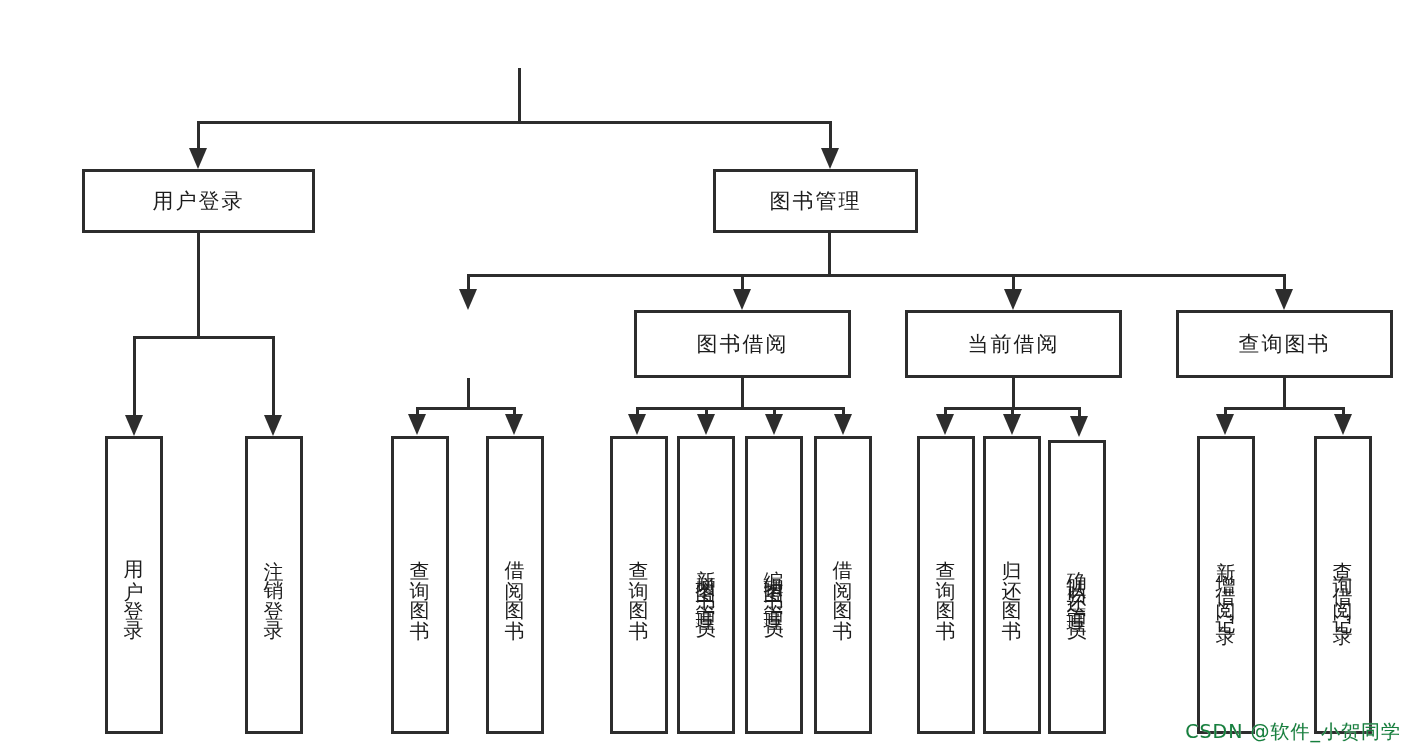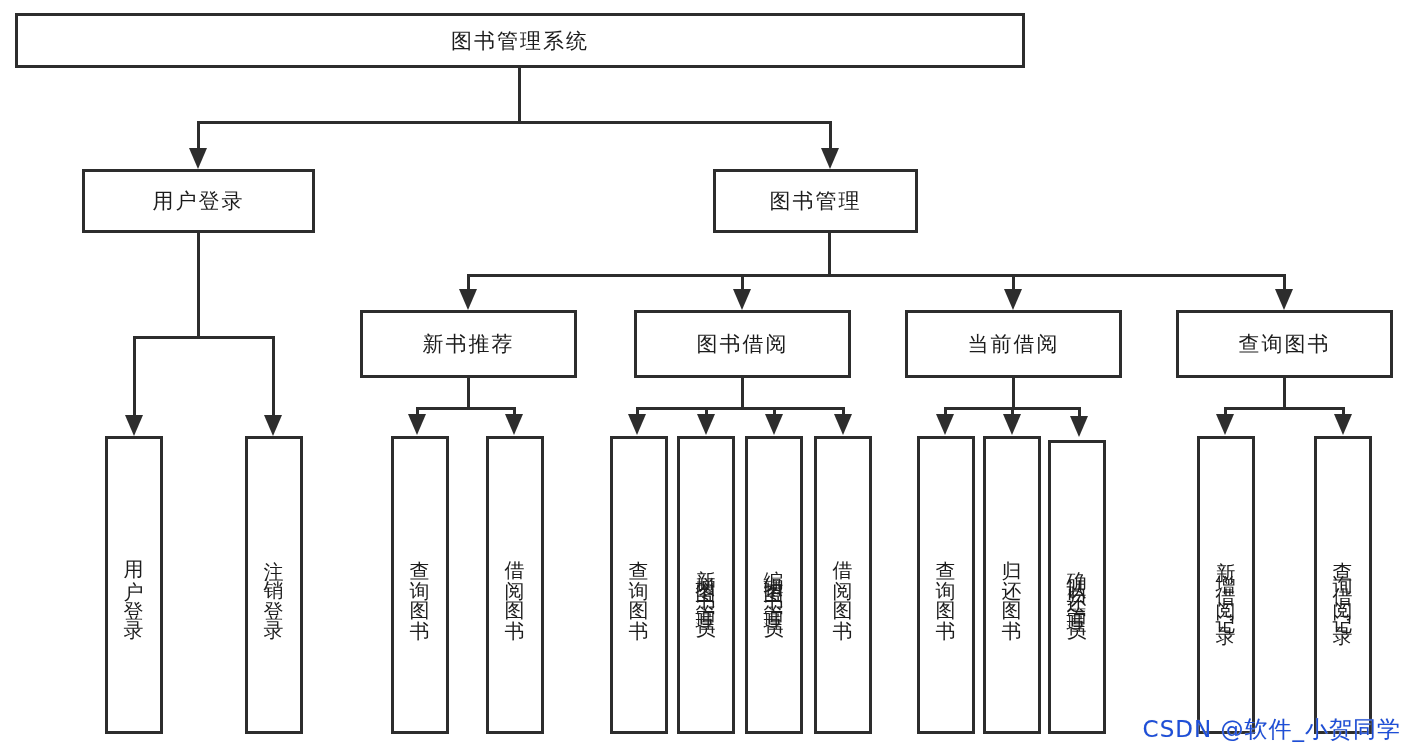--- a/index.html
+++ b/index.html
@@ -12,31 +12,28 @@
   .box.v { display:flex; align-items:center; justify-content:center; }
   .box.v span { writing-mode:vertical-rl; text-orientation:mixed;
                 font-size:20px; line-height:1; }
   .sp-l { letter-spacing:20px; }
   .sp-m { letter-spacing:13px; }
   .sp-s { letter-spacing:7px; }
   .ln { position:absolute; background:#2d2d2d; }
   .ah { position:absolute; width:0; height:0;
         border-left:9px solid transparent; border-right:9px solid transparent;
         border-top:21px solid #2d2d2d; }
-  .wm { position:absolute; right:4px; bottom:2px; font-size:23px;
-        color:#1d4ed8; letter-spacing:1px; text-shadow:0 0 1px #d9d9d9; }
+  .wm { position:absolute; right:4px; bottom:2px; font-size:19px;
+        color:#15803d; letter-spacing:1px; text-shadow:0 0 1px #d9d9d9; }
 </style>
 </head>
 <body>
 
 <div class="stage">
 
-  <div class="box h" style="left:15px;top:13px;width:1010px;height:55px;">
-    <span>图书管理系统</span>
-  </div>
 
   <div class="ln" style="left:518px;top:68px;width:3px;height:53px;"></div>
   <div class="ln" style="left:197px;top:121px;width:635px;height:3px;"></div>
   <div class="ln" style="left:197px;top:121px;width:3px;height:28px;"></div>
   <div class="ah" style="left:189px;top:148px;"></div>
   <div class="ln" style="left:829px;top:121px;width:3px;height:28px;"></div>
   <div class="ah" style="left:821px;top:148px;"></div>
 
   <div class="box h" style="left:82px;top:169px;width:233px;height:64px;">
     <span>用户登录</span>
@@ -56,23 +53,20 @@
   <div class="ln" style="left:467px;top:274px;width:819px;height:3px;"></div>
   <div class="ln" style="left:467px;top:274px;width:3px;height:16px;"></div>
   <div class="ah" style="left:459px;top:289px;"></div>
   <div class="ln" style="left:741px;top:274px;width:3px;height:16px;"></div>
   <div class="ah" style="left:733px;top:289px;"></div>
   <div class="ln" style="left:1012px;top:274px;width:3px;height:16px;"></div>
   <div class="ah" style="left:1004px;top:289px;"></div>
   <div class="ln" style="left:1283px;top:274px;width:3px;height:16px;"></div>
   <div class="ah" style="left:1275px;top:289px;"></div>
 
-  <div class="box h" style="left:360px;top:310px;width:217px;height:68px;">
-    <span>新书推荐</span>
-  </div>
   <div class="box h" style="left:634px;top:310px;width:217px;height:68px;">
     <span>图书借阅</span>
   </div>
   <div class="box h" style="left:905px;top:310px;width:217px;height:68px;">
     <span>当前借阅</span>
   </div>
   <div class="box h" style="left:1176px;top:310px;width:217px;height:68px;">
     <span>查询图书</span>
   </div>
 

